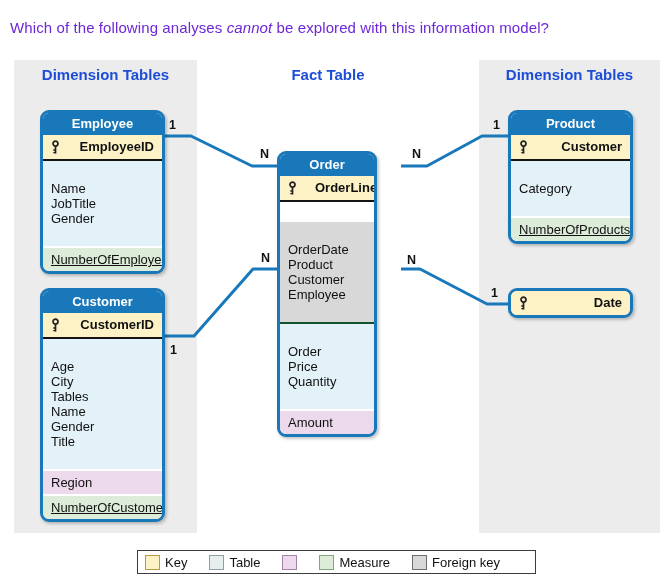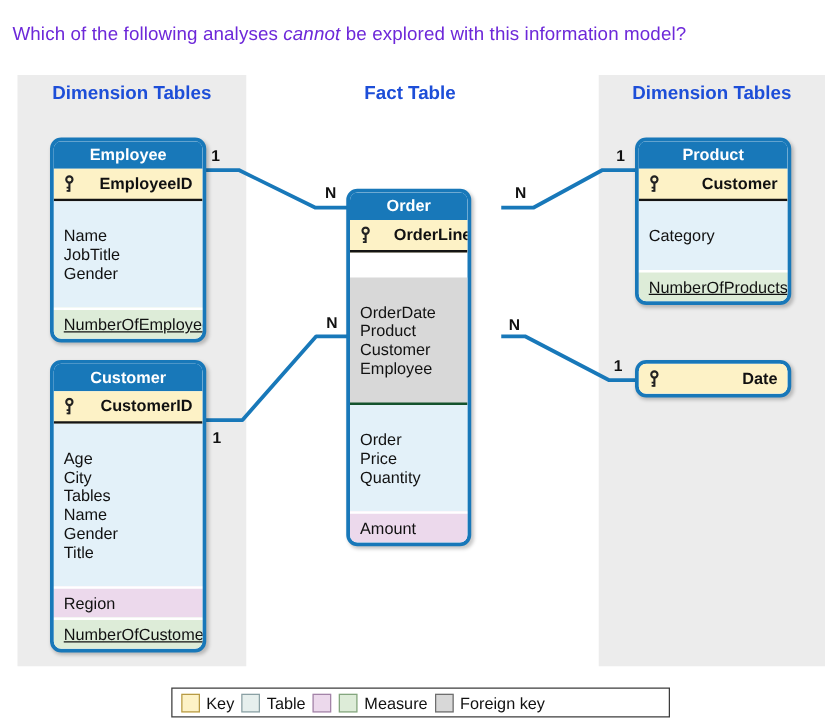--- a/index.html
+++ b/index.html
@@ -54,21 +54,21 @@
   .gap-top{border-top:2px solid #fff;}
 
   #tbl-employee{left:40px;top:110px;width:125px;}
   #tbl-customer{left:40px;top:288px;width:125px;}
   #tbl-order{left:277px;top:151px;width:100px;}
   #tbl-product{left:508px;top:110px;width:125px;}
   #tbl-calendar{left:508px;top:288px;width:125px;}
 
   .legend{position:absolute;left:137px;top:550px;width:399px;height:24px;
     background:#fff;border:1.5px solid #3c3c3c;display:flex;align-items:center;
-    padding:0 7px;gap:6px;}
+    padding:0 7px;gap:22px;}
   .legend-item{display:flex;align-items:center;gap:5px;font-size:13px;color:#111;
     white-space:nowrap;}
   .swatch{width:15px;height:15px;flex:0 0 auto;border:1px solid #777;}
   .sw-key{background:var(--key-bg);border-color:#b79a45;}
   .sw-column{background:#e6efed;border-color:#8aa0a4;}
   .sw-calc{background:var(--calc-bg);border-color:#a islands;}
   .sw-calc{background:var(--calc-bg);border-color:#a384a8;}
   .sw-measure{background:var(--measure-bg);border-color:#84a67f;}
   .sw-fk{background:var(--fk-bg);border-color:#6e6e6e;}
 </style>

